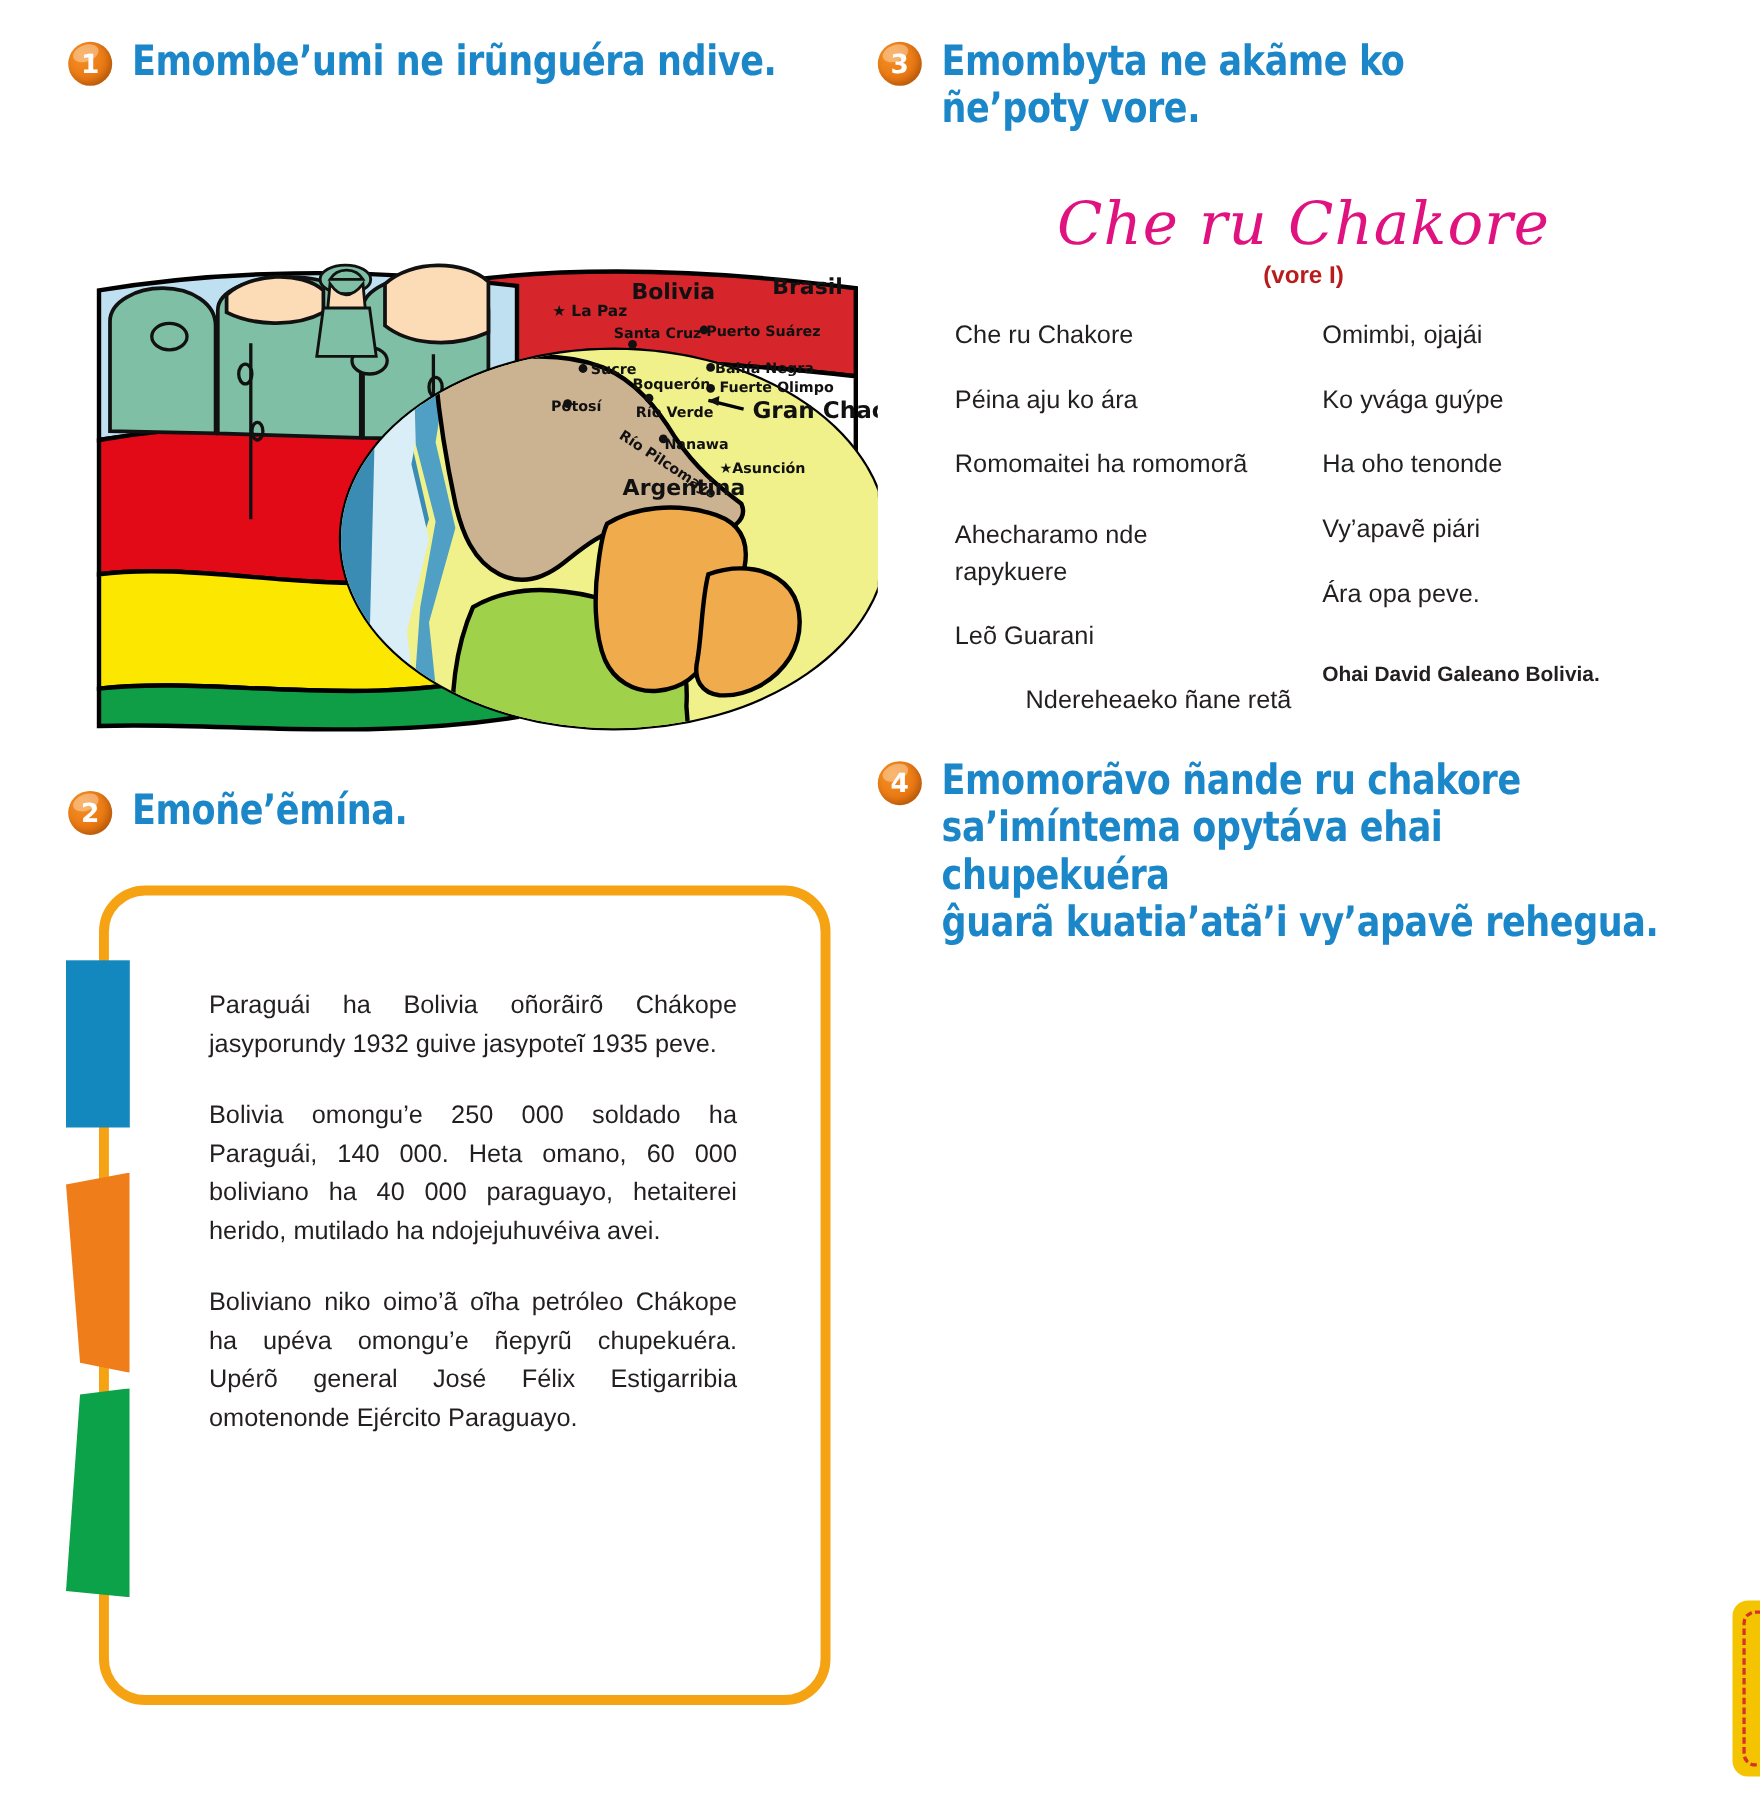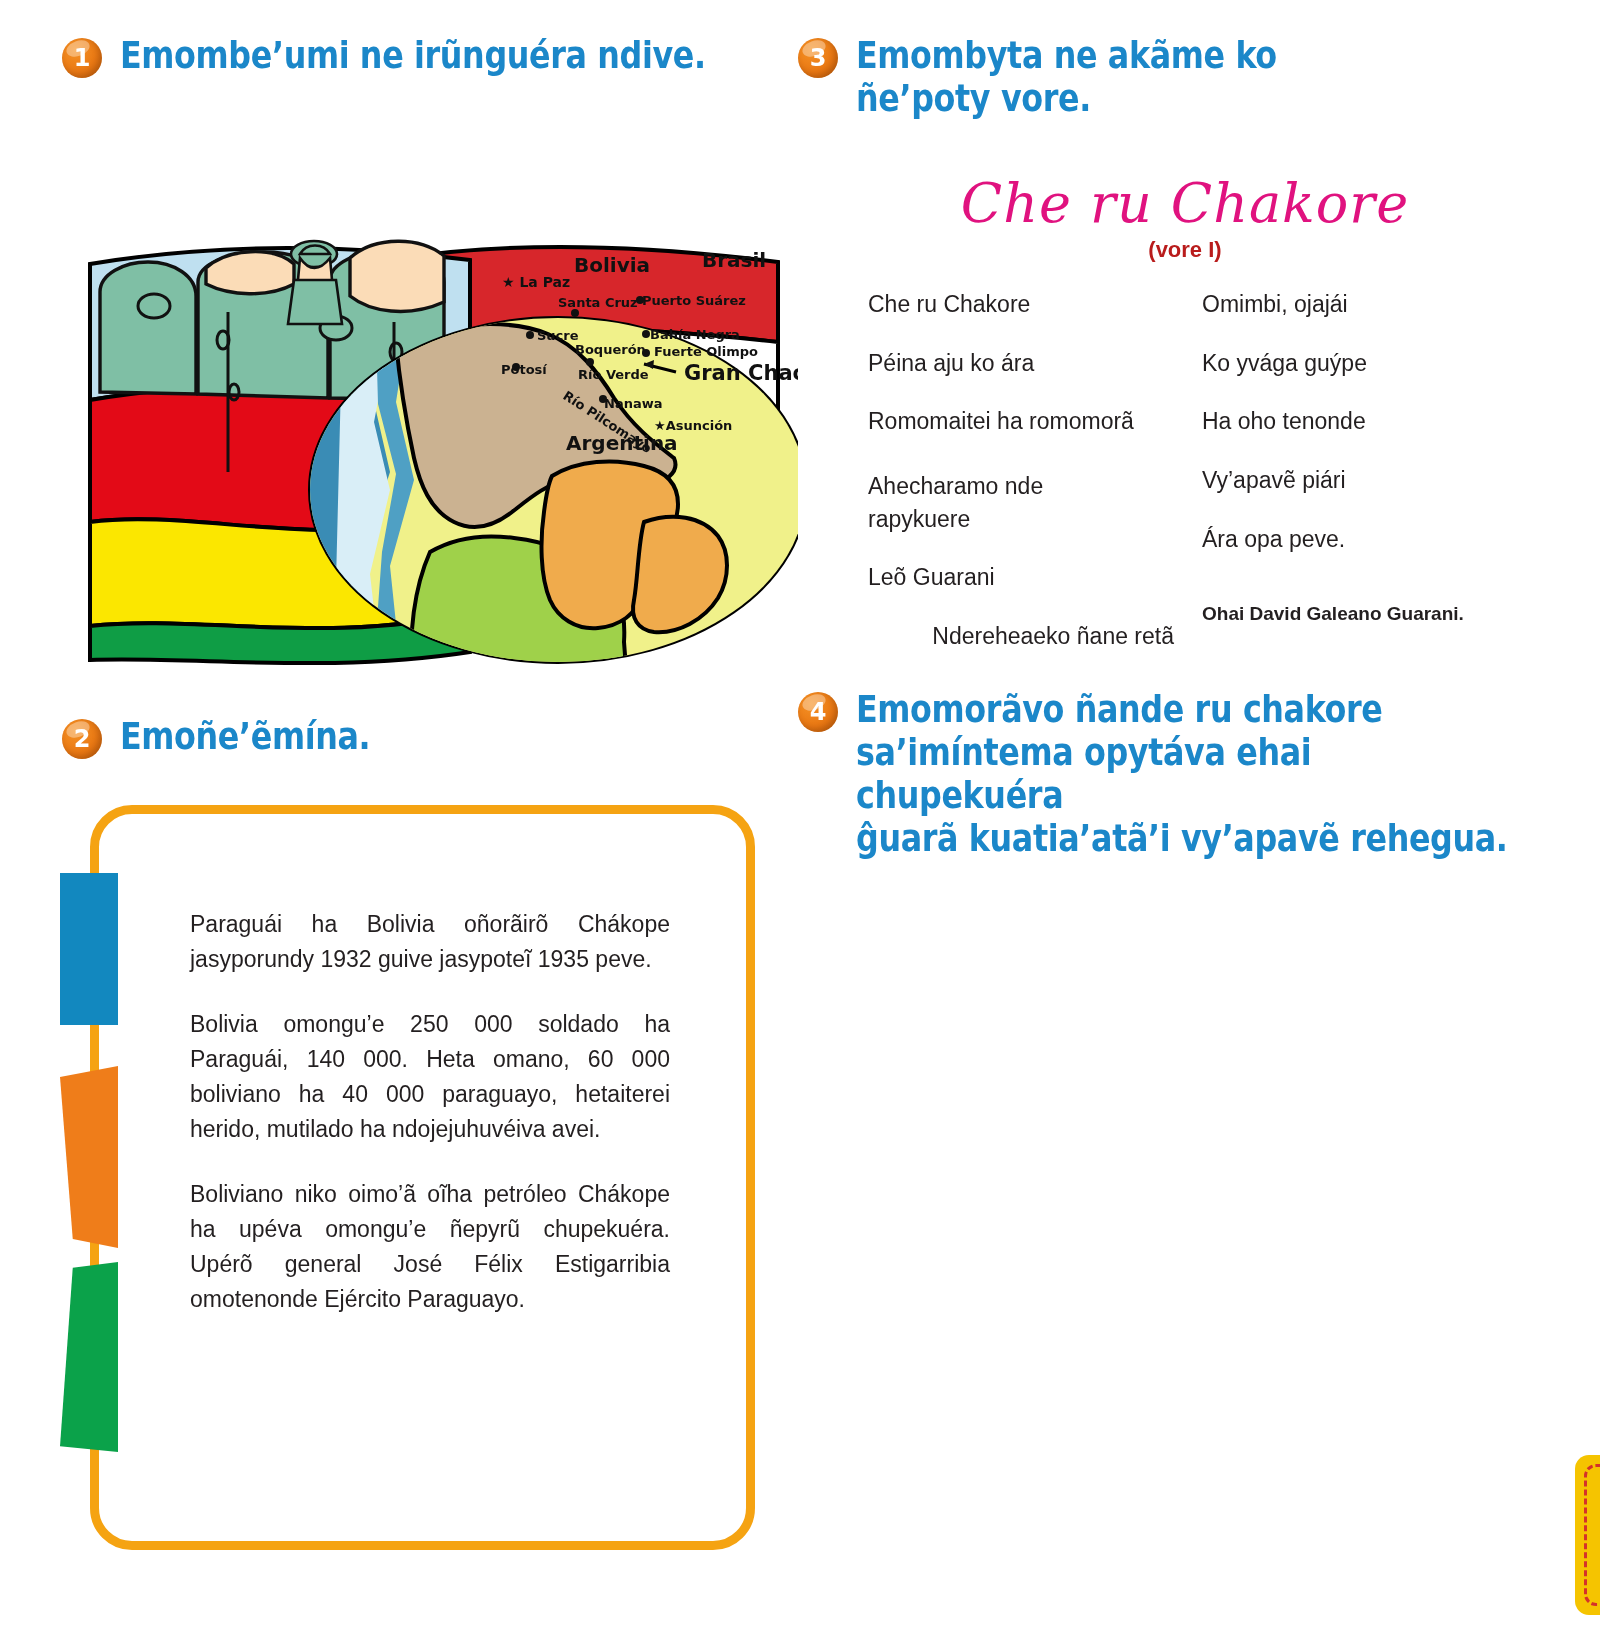--- a/index.html
+++ b/index.html
@@ -30,21 +30,21 @@
   .q-line{font-size:23px;line-height:1.5;color:#231f20;}
 
   
   .illus{position:absolute;left:78px;top:222px;width:720px;height:455px;}
   .illus svg{display:block;}
 
   
   .box2{position:absolute;left:90px;top:805px;width:665px;height:745px;
         border:9px solid #f5a312;border-radius:42px;background:#ffffff;box-sizing:border-box;}
   .box2-body{position:absolute;left:190px;top:895px;width:480px;}
-  .box2-body p{margin:12px 0 30px 0;font-size:23px;line-height:1.52;text-align:justify;
+  .box2-body p{margin:1px 0 30px 0;font-size:23px;line-height:1.52;text-align:justify;
         text-justify:inter-word;color:#231f20;}
   .tab{position:absolute;}
   .tab-blue{left:60px;top:873px;width:58px;height:152px;background:#1288bf;}
   .tab-orange{left:60px;top:1066px;width:58px;height:182px;background:#ef7d1a;
         clip-path:polygon(0% 6%,100% 0%,100% 100%,22% 95%);}
   .tab-green{left:60px;top:1262px;width:58px;height:190px;background:#0ba24a;
         clip-path:polygon(22% 3%,100% 0%,100% 100%,0% 97%);}
 
   
   .poem-title{color:#e0127f;font-size:54px;font-style:italic;
@@ -237,21 +237,21 @@
         <div class="ln" style="max-width:230px;margin-top:32px;">Ahecharamo nde rapykuere</div>
         <div class="ln">Leõ Guarani</div>
         <div class="ln" style="margin-bottom:0;text-align:right;">Ndereheaeko ñane retã</div>
       </div>
       <div class="poem-col">
         <div class="ln">Omimbi, ojajái</div>
         <div class="ln">Ko yvága guýpe</div>
         <div class="ln">Ha oho tenonde</div>
         <div class="ln">Vy’apavẽ piári</div>
         <div class="ln" style="margin-bottom:48px;">Ára opa peve.</div>
-        <div class="poem-author">Ohai David Galeano Guarani.</div>
+        <div class="poem-author">Ohai David Galeano Bolivia.</div>
       </div>
     </div>
 
     <div class="sec-head" style="position:absolute;left:8px;top:688px;width:760px;">
       <span class="numcircle">
         <span class="ring"></span>
           <span class="shine"></span>
         <span class="num">4</span>
       </span>
       <span class="sec-title">

